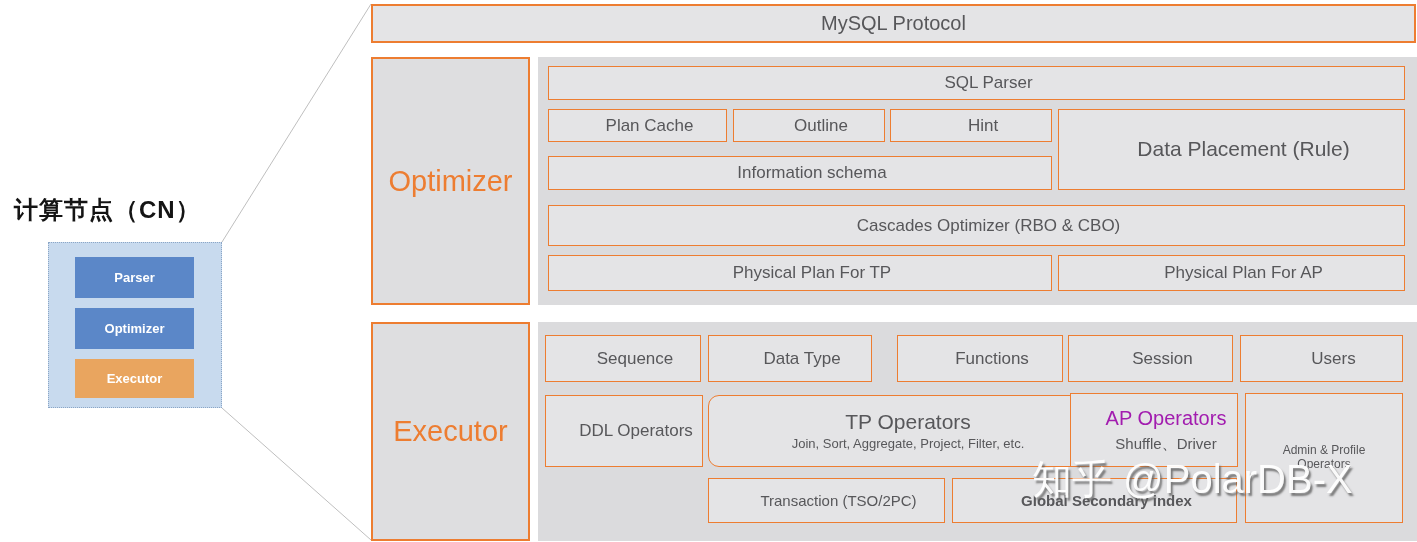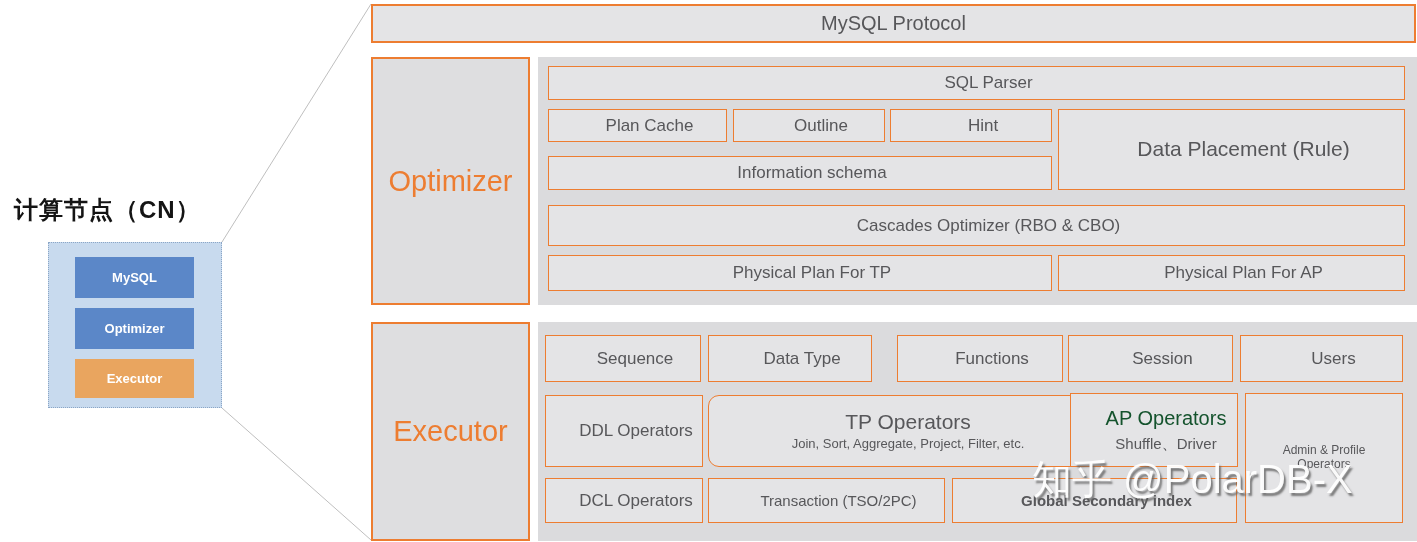--- a/index.html
+++ b/index.html
@@ -33,42 +33,42 @@
   .panel-executor  { top:322px; height:219px; }
 
   .cell { position:absolute; background:#e4e4e6; border:1.5px solid #ED7D31;
           display:flex; align-items:center; justify-content:center;
           font-size:17px; color:#57575a; text-align:center; line-height:1.15;padding-left:24px; }
 
   .cell.big { font-size:21px;text-align:right; }
   .cell.col { flex-direction:column; }
   .tp-title { font-size:21px; color:#57575a; }
   .tp-sub   { font-size:13px; color:#57575a; margin-top:2px; }
-  .ap-title { font-size:20px; color:#14532d; }
+  .ap-title { font-size:20px; color:#a21caf; }
   .ap-sub   { font-size:15px; color:#57575a; margin-top:5px; }
   .cell.small { font-size:15px; }
   .cell.admin { font-size:12px; padding:0 18px; }
 
   .watermark { position:absolute; left:1032px; top:452px; width:380px;
                font-size:40px; color:rgba(255,255,255,0.95); white-space:nowrap;
                text-shadow:2px 3px 2px rgba(96,96,96,0.8); z-index:10; }
 </style>
 </head>
 <body>
 
 <div class="stage">
 
   <svg class="callout-svg" viewBox="0 0 1417 542">
     <line x1="222" y1="242" x2="371" y2="4" stroke="#bfbfbf" stroke-width="1"></line>
     <line x1="222" y1="408" x2="371" y2="540" stroke="#bfbfbf" stroke-width="1"></line>
   </svg>
 
   <div class="cn-title">计算节点（CN）</div>
   <div class="cn-box">
-    <div class="cn-btn blue" style="top:14px;height:41px;">MySQL</div>
+    <div class="cn-btn blue" style="top:14px;height:41px;">Parser</div>
     <div class="cn-btn blue" style="top:65px;height:41px;">Optimizer</div>
     <div class="cn-btn orange" style="top:116px;height:39px;">Executor</div>
   </div>
 
   <div class="bar-mysql">MySQL Protocol</div>
 
   <div class="label-box label-optimizer">Optimizer</div>
   <div class="panel panel-optimizer">
     <div class="cell" style="left:10px;top:9px;width:857px;height:34px;">SQL Parser</div>
     <div class="cell" style="left:10px;top:52px;width:179px;height:33px;">Plan Cache</div>
@@ -93,20 +93,19 @@
     <div class="cell col" style="left:170px;top:73px;width:376px;height:72px;border-radius:11px;">
       <div class="tp-title">TP Operators</div>
       <div class="tp-sub">Join, Sort, Aggregate, Project, Filter, etc.</div>
     </div>
     <div class="cell col" style="left:532px;top:71px;width:168px;height:74px;">
       <div class="ap-title">AP Operators</div>
       <div class="ap-sub">Shuffle、Driver</div>
     </div>
     <div class="cell admin" style="left:707px;top:71px;width:158px;height:130px;">Admin &amp; Profile Operators</div>
 
-    <div class="cell" style="left:7px;top:156px;width:158px;height:45px;">DCL Operators</div>
     <div class="cell small" style="left:170px;top:156px;width:237px;height:45px;">Transaction (TSO/2PC)</div>
     <div class="cell small" style="left:414px;top:156px;width:285px;height:45px;font-weight:bold;">Global Secondary index</div>
   </div>
 
   <div class="watermark">知乎 @PolarDB-X</div>
 
 </div>
 
 </body></html>

